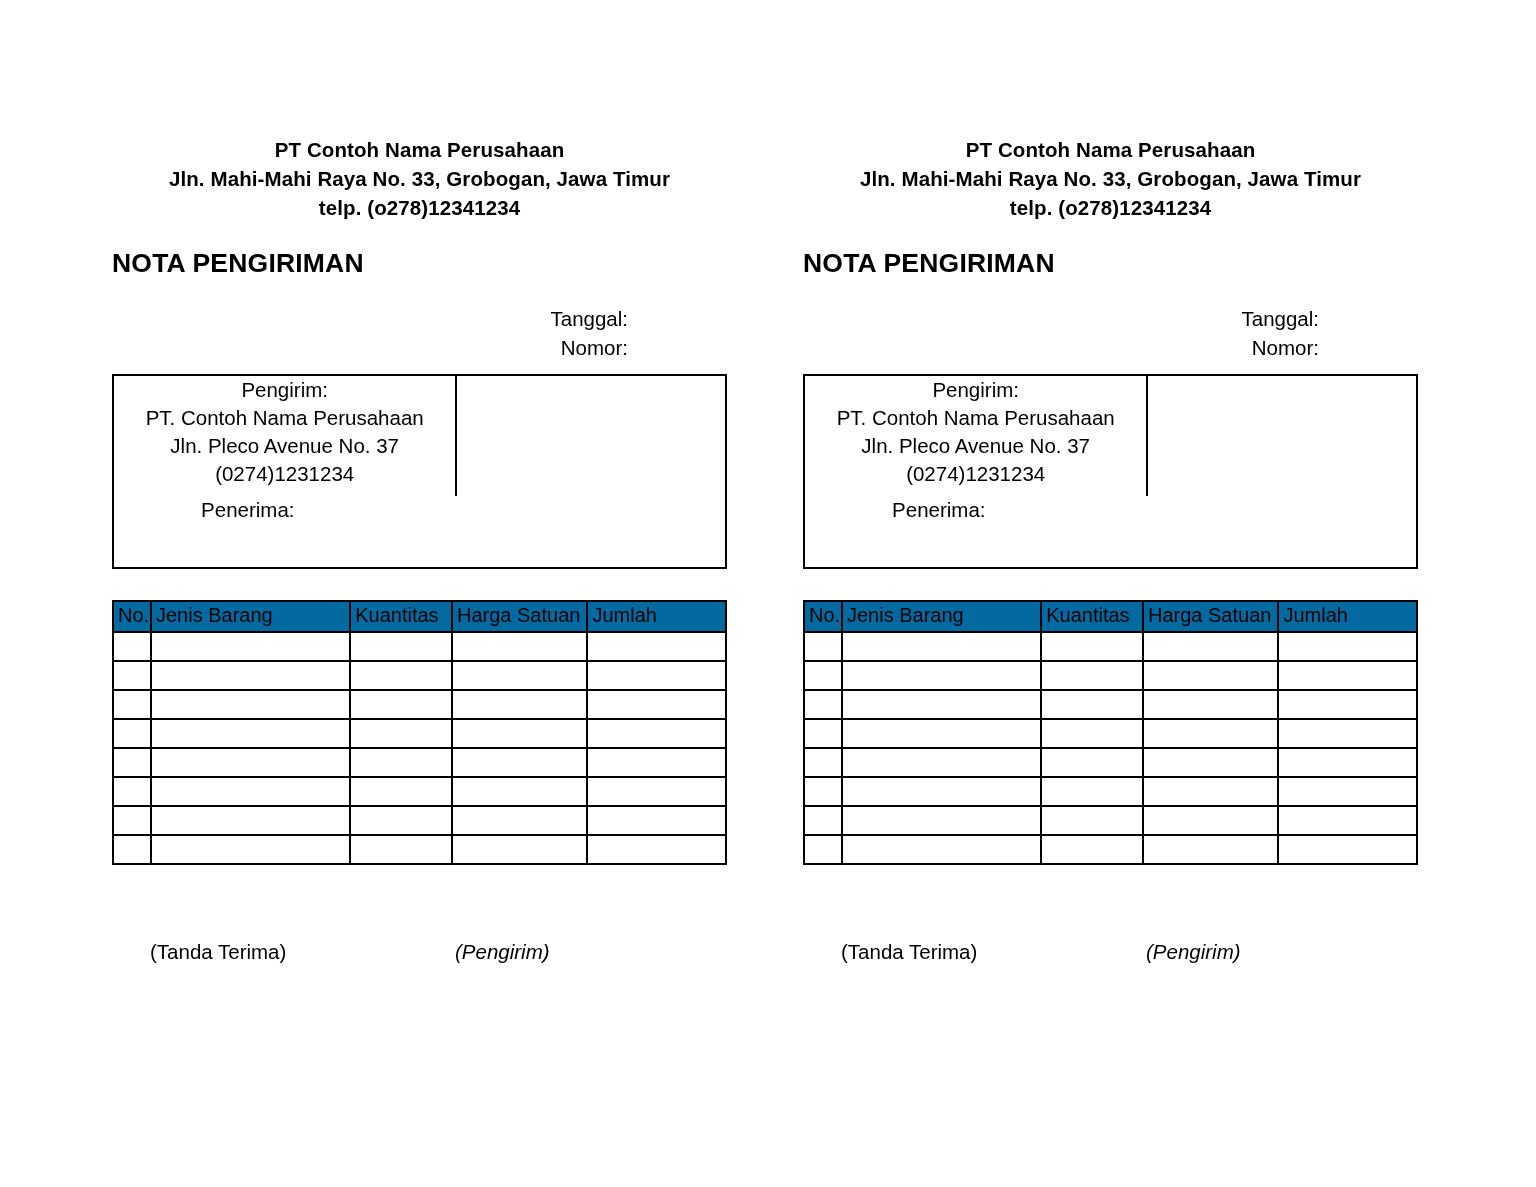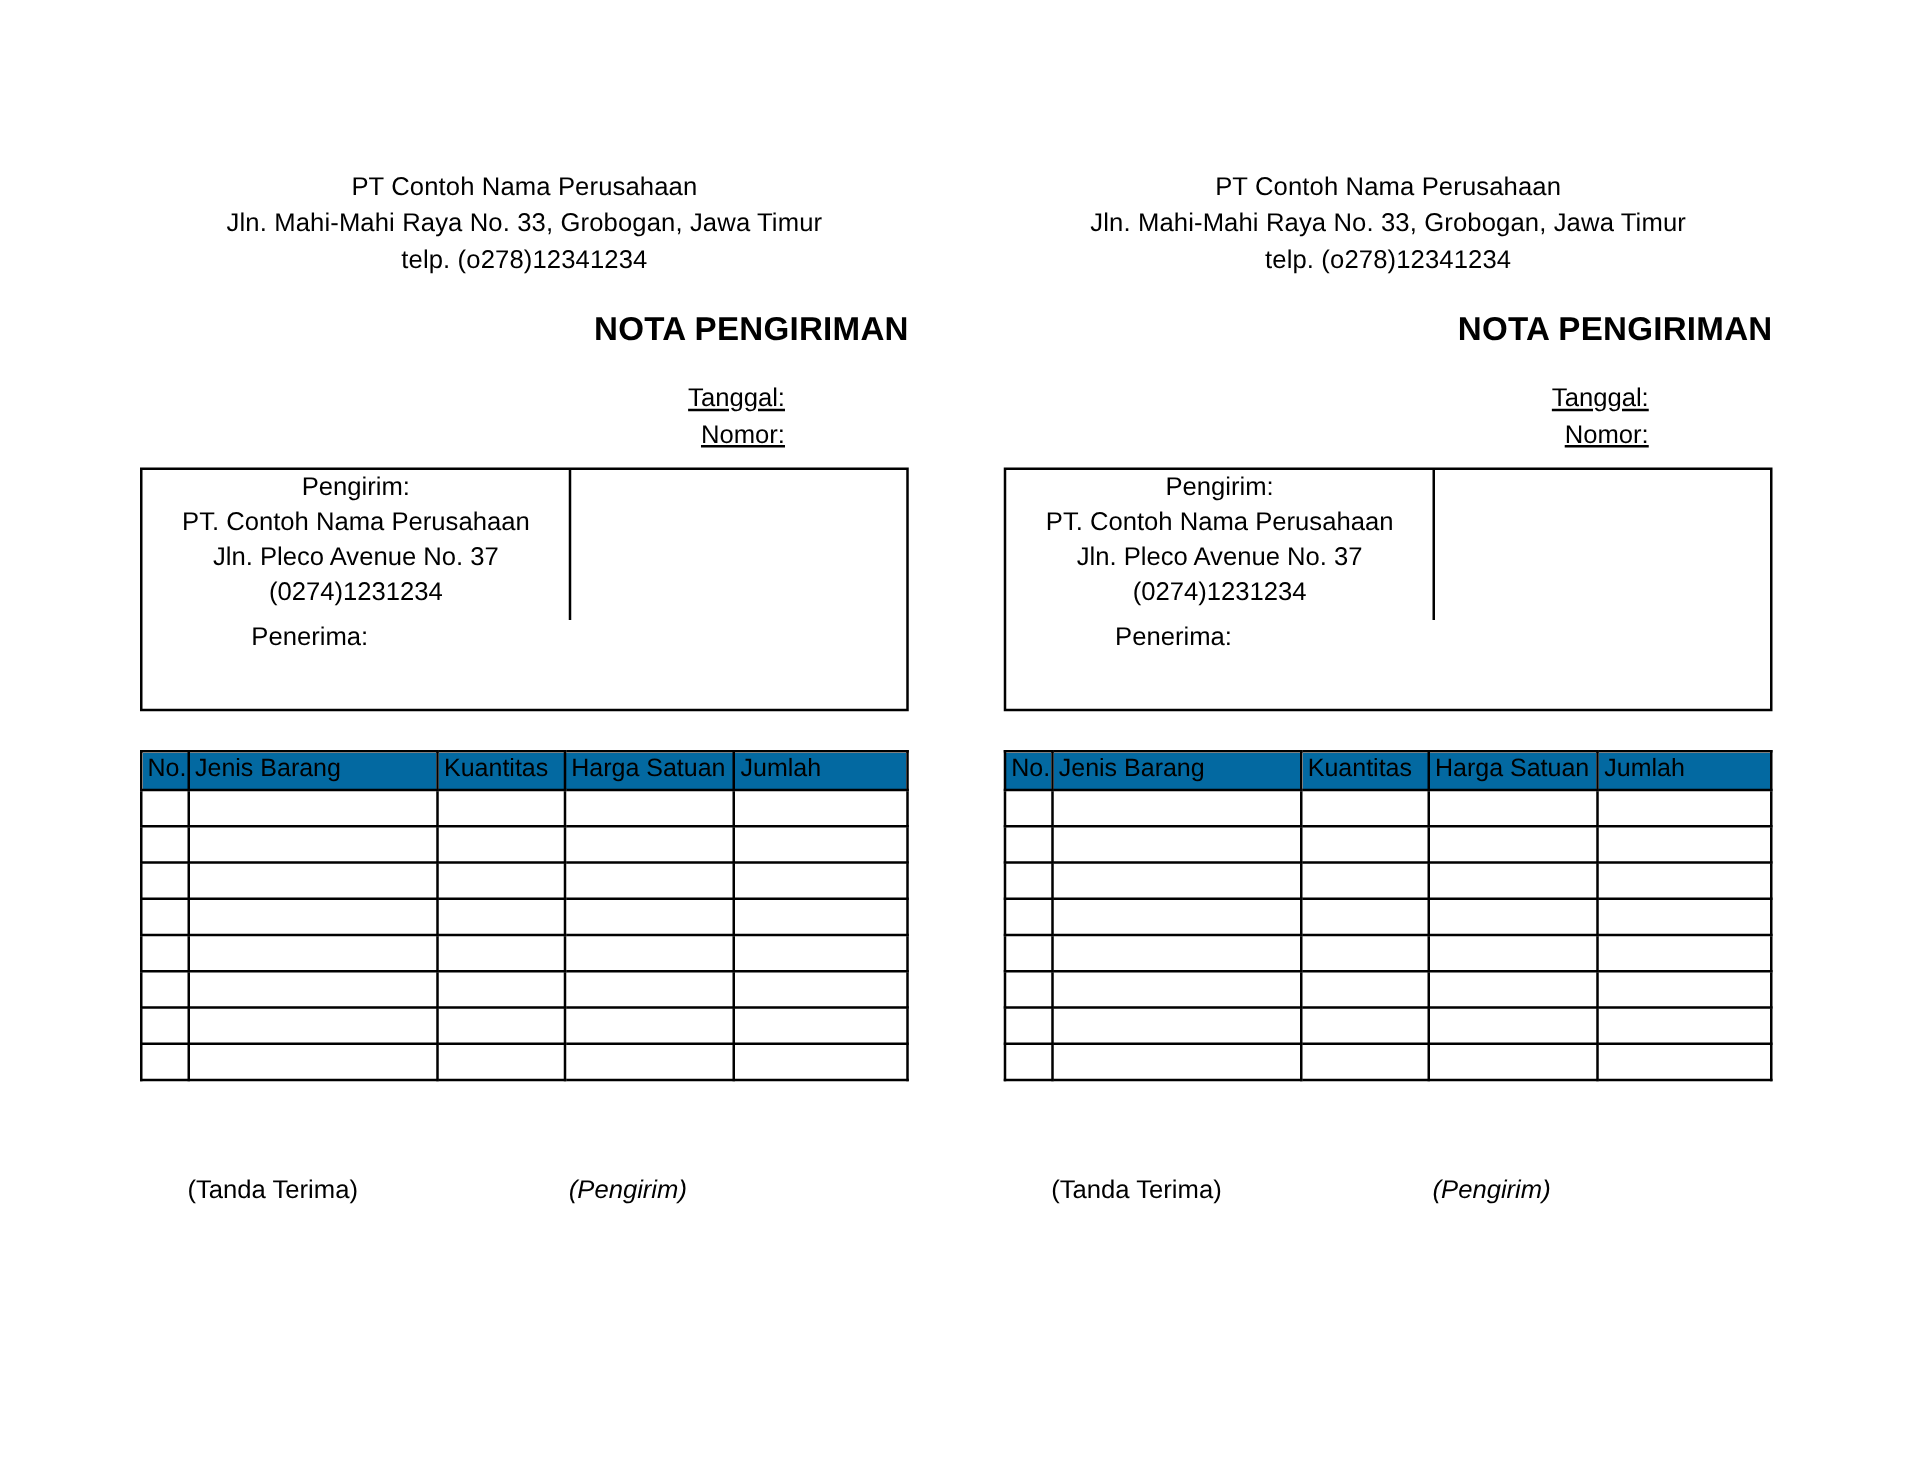--- a/index.html
+++ b/index.html
@@ -38,39 +38,39 @@
     padding-right: 118px;
   }
 
   
   .letterhead {
     text-align: center;
     font-size: 20.5px;
     line-height: 29px;
     letter-spacing: 0.1px;
   }
-  .letterhead .ln { display: block; white-space: nowrap; }
+  .letterhead .ln { display: block; white-space: nowrap; font-weight: bold; }
 
   .doc-title {
-    text-align: right;
+    text-align: left;
     font-size: 26.5px;
     font-weight: bold;
     letter-spacing: 0.2px;
     margin-top: 26px;
     margin-bottom: 10px;
   }
 
   .meta {
     margin-top: 25px;
     text-align: right;
     padding-right: 99px;
     font-size: 20.5px;
     line-height: 29px;
   }
-  .meta .ln { display: block; text-decoration: underline; }
+  .meta .ln { display: block; }
 
   
   .party-box {
     margin-top: 12px;
     border: 2.5px solid #000000;
     height: 195px;
     display: flex;
     flex-direction: column;
   }
   .party-cell {

